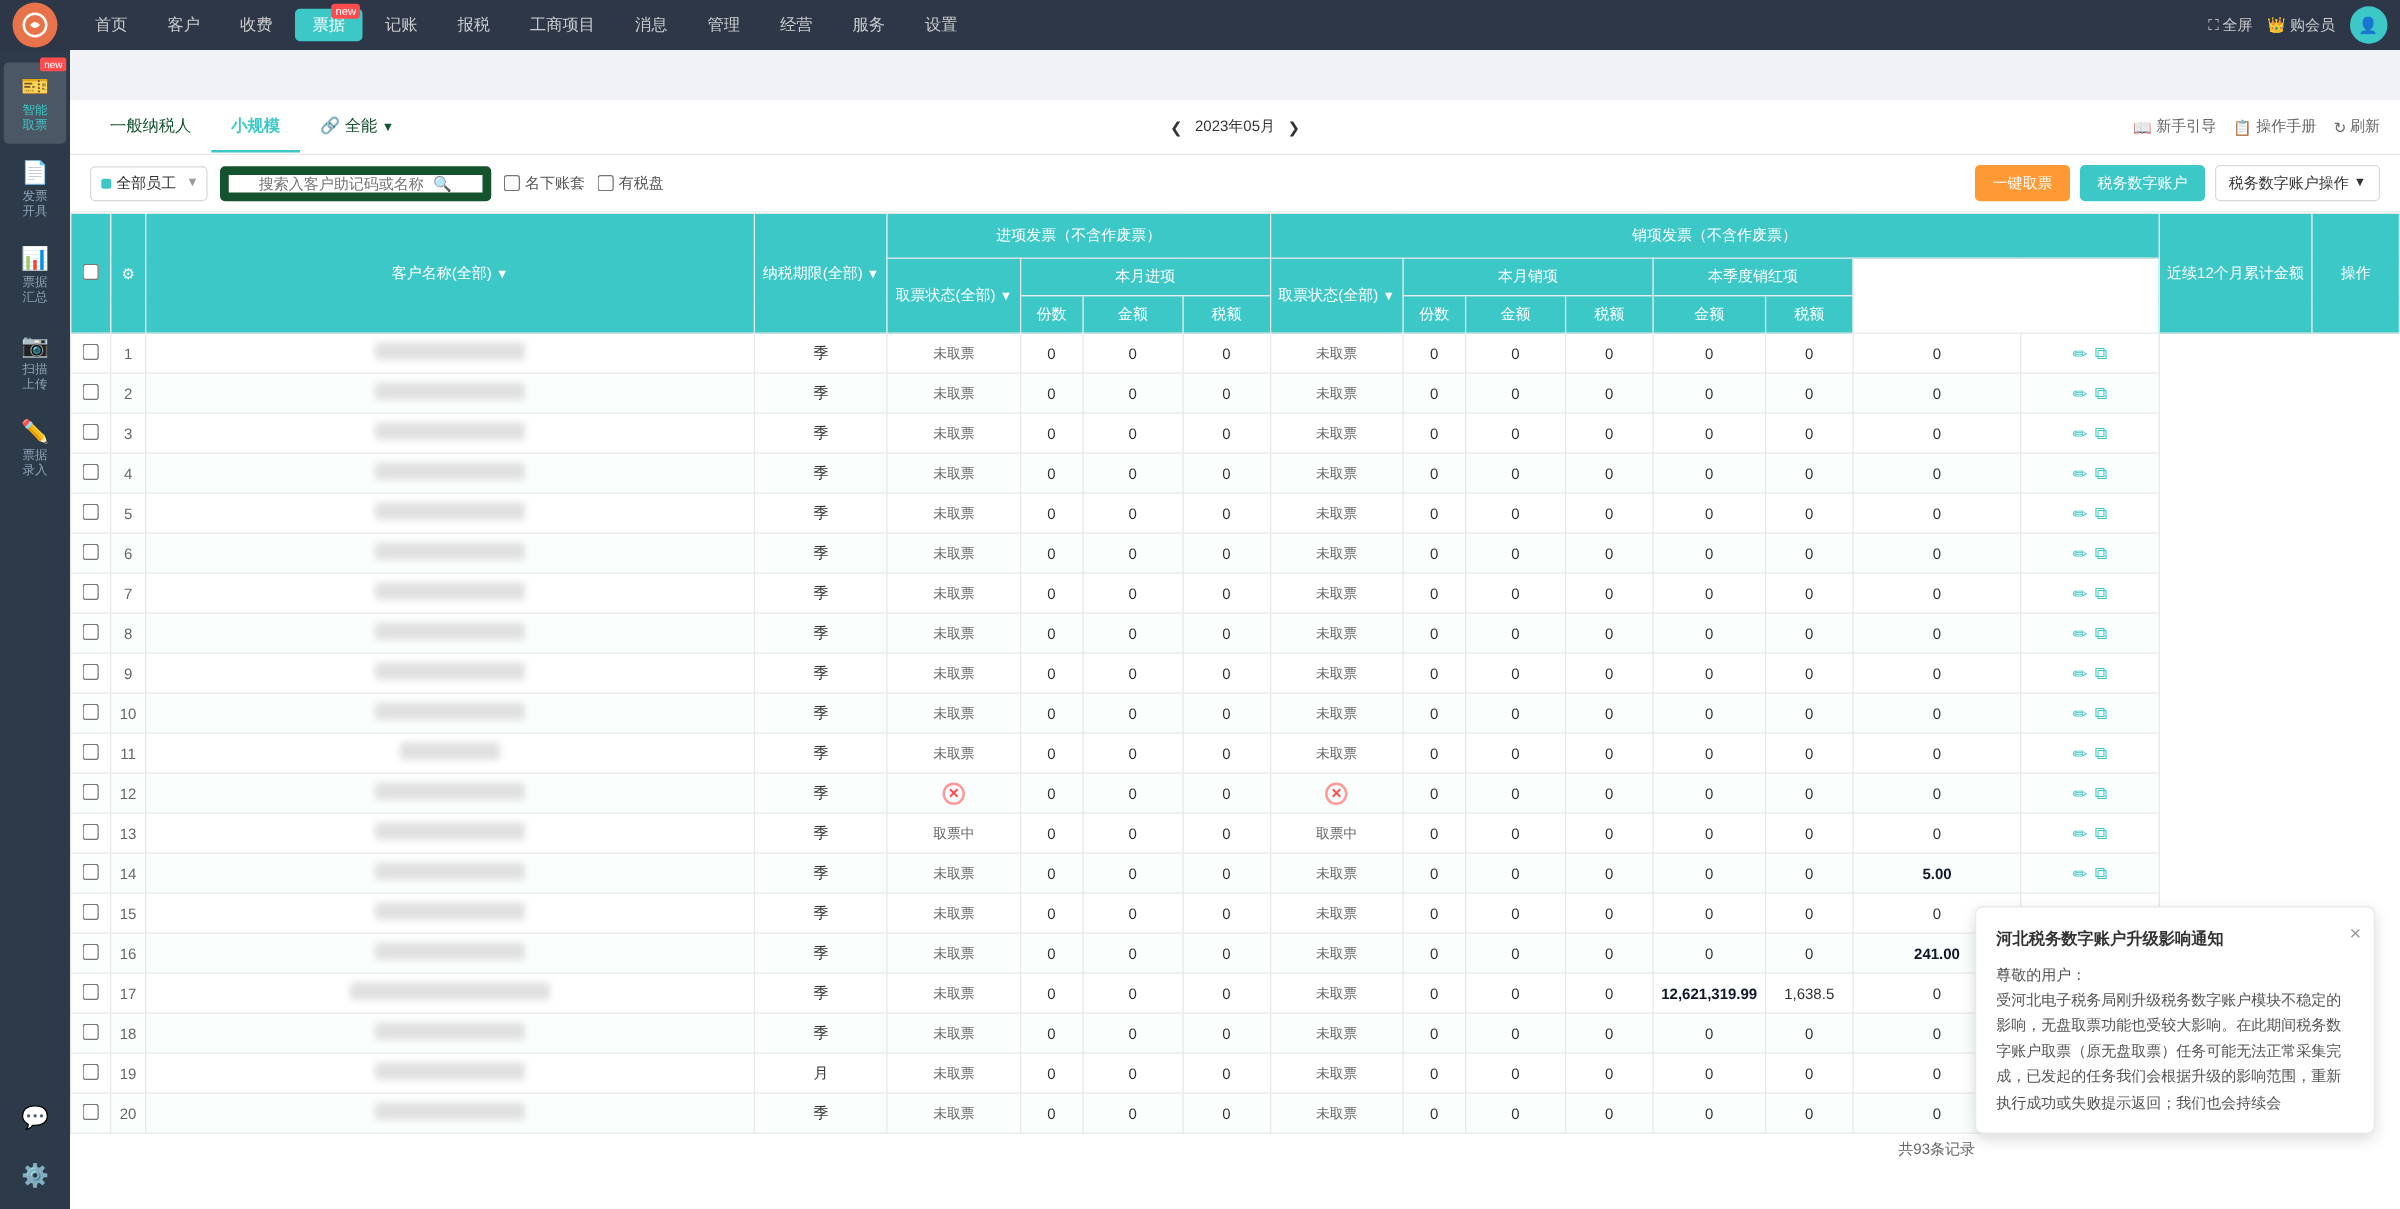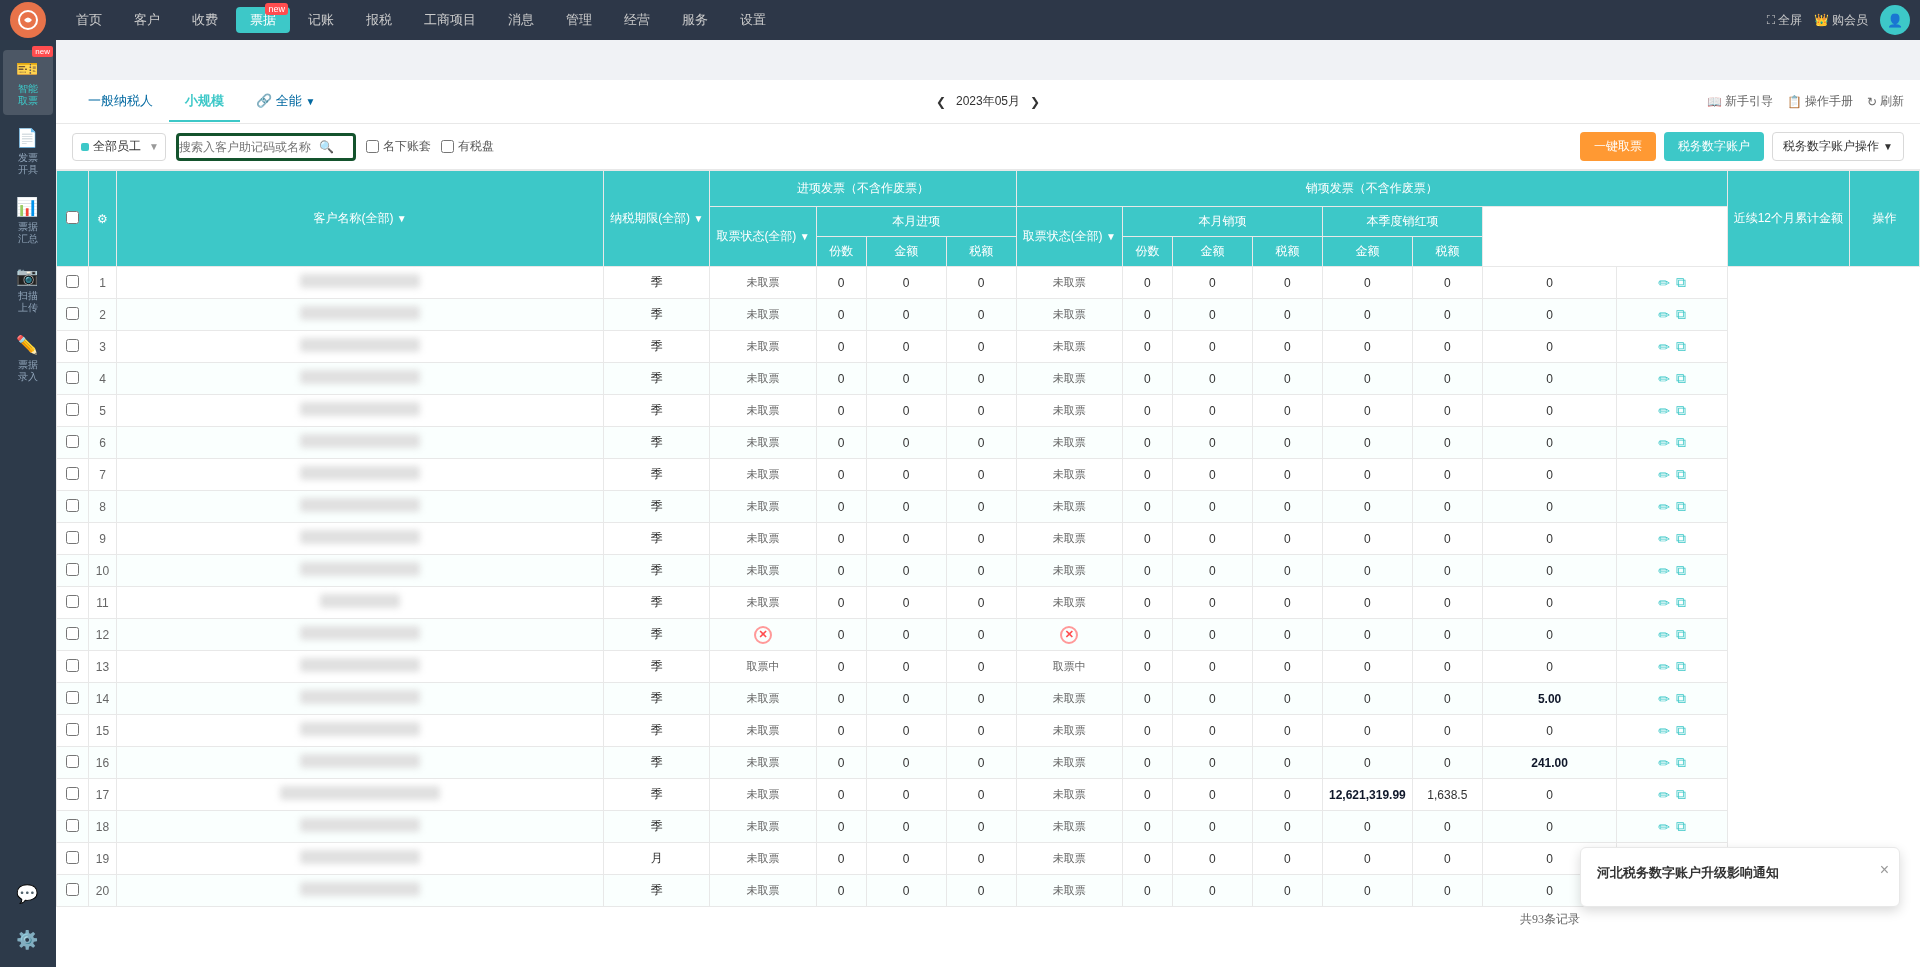--- a/index.html
+++ b/index.html
@@ -64,43 +64,43 @@
     
     .main-content {
       margin-left: 56px;
       margin-top: 40px;
       height: calc(967px - 40px);
       display: flex;
       flex-direction: column;
       overflow: hidden;
     }
     .sub-tab {
-      padding: 10px 16px; cursor: pointer; font-size: 13px; color: #0369a1;
+      padding: 10px 16px; cursor: pointer; font-size: 13px; color: #14532d;
       border-bottom: 2px solid transparent; margin-bottom: -1px;
     }
     .sub-tab.active { color: #3dc8c8; border-bottom-color: #3dc8c8; font-weight: 700; }
 
     
     .filter-bar {
       background: white;
       padding: 8px 16px;
       display: flex; align-items: center; gap: 10px;
       border-bottom: 1px solid #e8e8e8;
       flex-shrink: 0;
     }
     .filter-select {
       border: 1px solid #d9d9d9; border-radius: 4px; padding: 4px 24px 4px 8px;
       font-size: 12px; color: #333; cursor: pointer; background: white;
       display: flex; align-items: center; gap: 4px; position: relative;
       height: 28px; min-width: 90px; justify-content: space-between;
     }
     .filter-select .dot { width: 8px; height: 8px; background: #3dc8c8; border-radius: 2px; }
     .search-box {
-      border: 3px solid #14532d; border-radius: 4px; display: flex; align-items: center;
-      padding: 0 0; height: 28px; min-width: 180px;
+      border: 7px solid #14532d; border-radius: 4px; display: flex; align-items: center;
+      padding: 0 24px; height: 28px; min-width: 180px;
     }
     .search-box input {
       border: none; outline: none; font-size: 12px; color: #999; background: transparent; width: 140px;
     }
     .search-box .search-icon { color: #999; cursor: pointer; }
     .filter-checkbox { display: flex; align-items: center; gap: 4px; font-size: 12px; color: #555; cursor: pointer; }
     .filter-checkbox input { cursor: pointer; }
     .filter-bar-right { margin-left: auto; display: flex; gap: 8px; }
     .btn-primary { background: #ff9933; color: white; border: none; border-radius: 4px; padding: 5px 14px; font-size: 12px; cursor: pointer; white-space: nowrap; }
     .btn-secondary { background: #3dc8c8; color: white; border: none; border-radius: 4px; padding: 5px 14px; font-size: 12px; cursor: pointer; white-space: nowrap; }
@@ -150,21 +150,21 @@
       z-index: 100;
     }
     .notification-popup .notif-title { font-weight: bold; margin-bottom: 8px; font-size: 13px; }
     .notification-popup .notif-close {
       position: absolute; top: 8px; right: 10px; cursor: pointer; color: #999; font-size: 16px;
     }
 
     
     .record-count {
       position: fixed; bottom: 35px; right: 330px; font-size: 12px; color: #666; background: white;
-      padding: 4px 10px; border-radius: 2px; font-family: Liberation Serif, serif;
+      padding: 4px 10px; border-radius: 2px;
     }
 
     .highlight-num { color: #0f172a; font-weight: bold; }
 
     
     .table-container::-webkit-scrollbar { width: 6px; height: 6px; }
     .table-container::-webkit-scrollbar-thumb { background: #ccc; border-radius: 3px; }
 
     .period-nav-center {
       position: absolute; left: 50%; transform: translateX(-50%);
@@ -831,15 +831,19 @@
           </tr>
         </tbody>
     </table>
   </div>
 
 </div>
 
 <div class="notification-popup">
   <div class="notif-title">河北税务数字账户升级影响通知</div>
   <span class="notif-close">×</span>
+  <div style="font-size:12px;line-height:1.7;color:#555">
+    尊敬的用户：<br>
+    受河北电子税务局刚升级税务数字账户模块不稳定的影响，无盘取票功能也受较大影响。在此期间税务数字账户取票（原无盘取票）任务可能无法正常采集完成，已发起的任务我们会根据升级的影响范围，重新执行成功或失败提示返回；我们也会持续会
+  </div>
 </div>
 
 <div class="record-count">共93条记录</div>
 
 </body></html>

